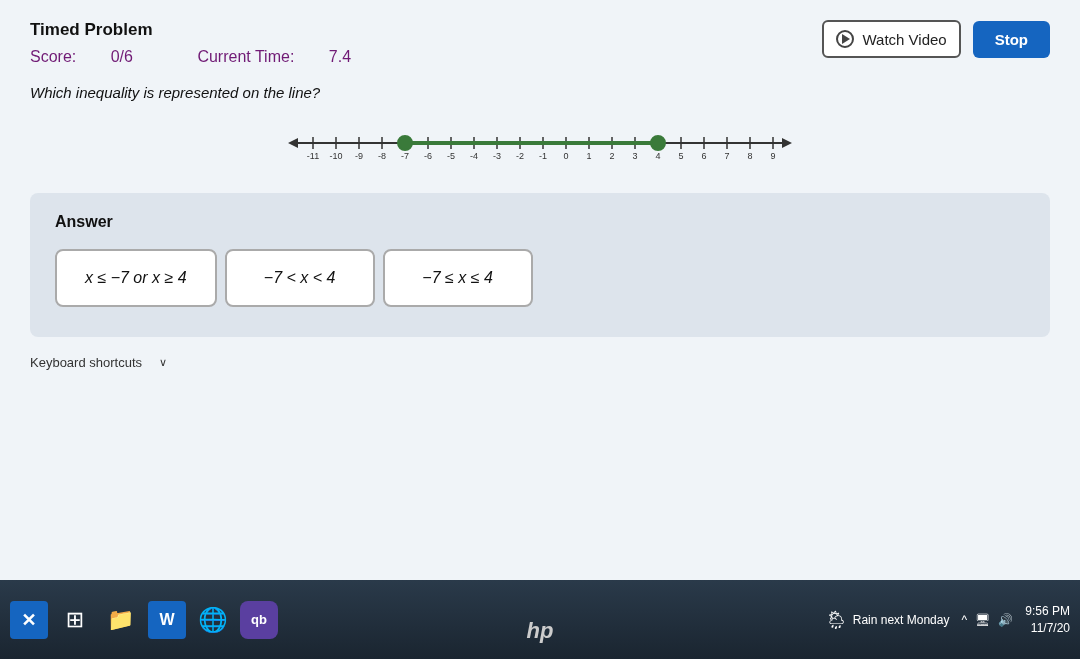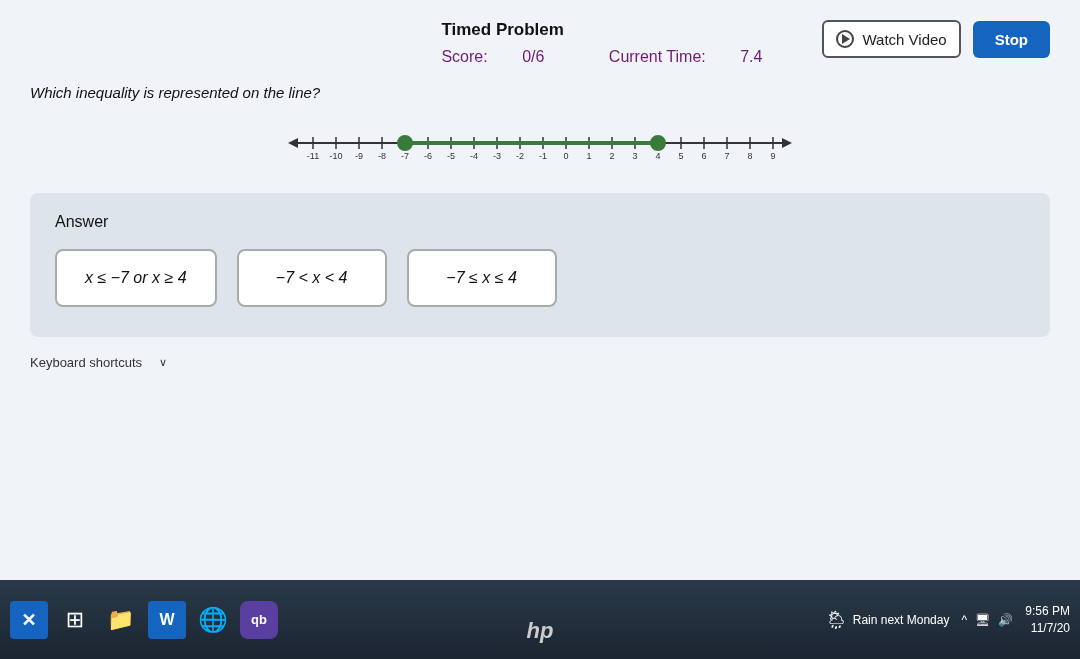--- a/index.html
+++ b/index.html
@@ -16,21 +16,21 @@
     .main-content {
       background: #f0f4f8;
       width: 100%;
       height: 580px;
       padding: 20px 30px;
       position: relative;
     }
 
     .top-bar {
       display: flex;
-      justify-content: flex-end;
+      justify-content: space-between;
       align-items: flex-start;
       margin-bottom: 8px;
     }
 
     .title-section h2 {
       font-size: 17px;
       font-weight: bold;
       color: #111;
       margin-bottom: 8px;
     }
@@ -114,28 +114,28 @@
 
     .answer-section {
       background: #dde4ec;
       border-radius: 8px;
       padding: 20px 25px 30px 25px;
       margin-top: 10px;
     }
 
     .answer-title {
       font-size: 16px;
-      font-weight: normal;
+      font-weight: bold;
       color: #111;
       margin-bottom: 18px;
     }
 
     .answer-options {
       display: flex;
-      gap: 20px;
+      gap: 8px;
       flex-wrap: wrap;
     }
 
     .answer-option {
       border: 2px solid #aaa;
       background: white;
       border-radius: 8px;
       padding: 18px 28px;
       font-size: 16px;
       cursor: pointer;

